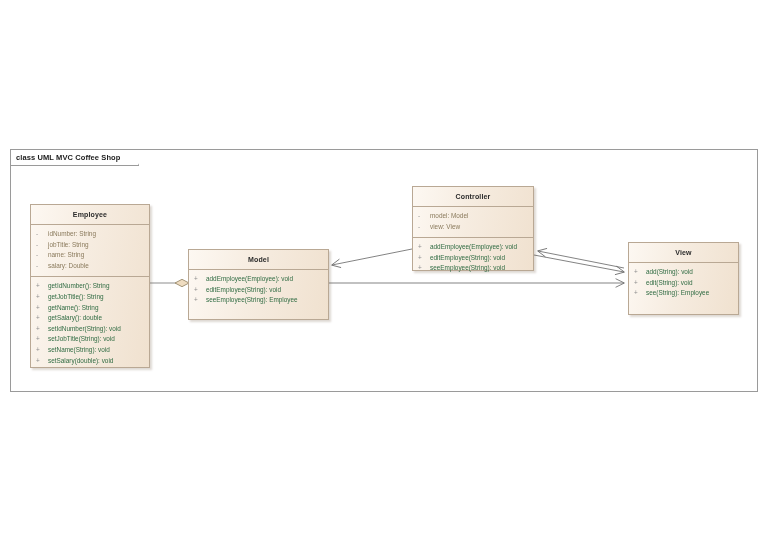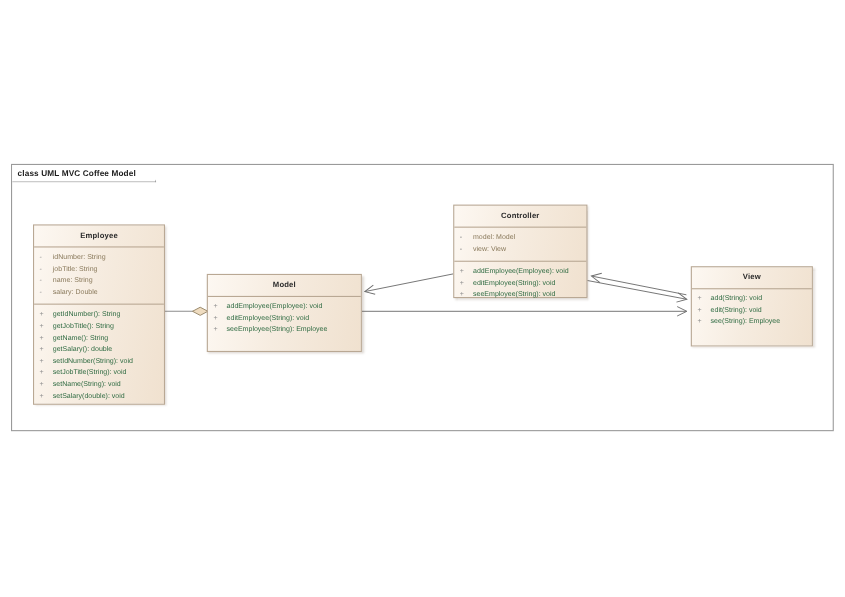--- a/index.html
+++ b/index.html
@@ -103,21 +103,21 @@
     width: 768px;
     height: 543px;
     z-index: 3;
     pointer-events: none;
   }
 </style>
 </head>
 <body>
 
 <div id="diagram-frame">
-  <div id="frame-label">class UML MVC Coffee Model</div>
+  <div id="frame-label">class UML MVC Coffee Shop</div>
 </div>
 
 <svg id="connectors" viewBox="0 0 768 543" xmlns="http://www.w3.org/2000/svg">
   <defs>
     <marker id="open-arrow" markerWidth="11" markerHeight="11" refX="9.6" refY="5.5" orient="auto" markerUnits="userSpaceOnUse">
       <path d="M 1.2 1.2 L 10 5.5 L 1.2 9.8" fill="none" stroke="#6d6d6d" stroke-width="0.85"></path>
     </marker>
   </defs>
 
    Model --&gt;

